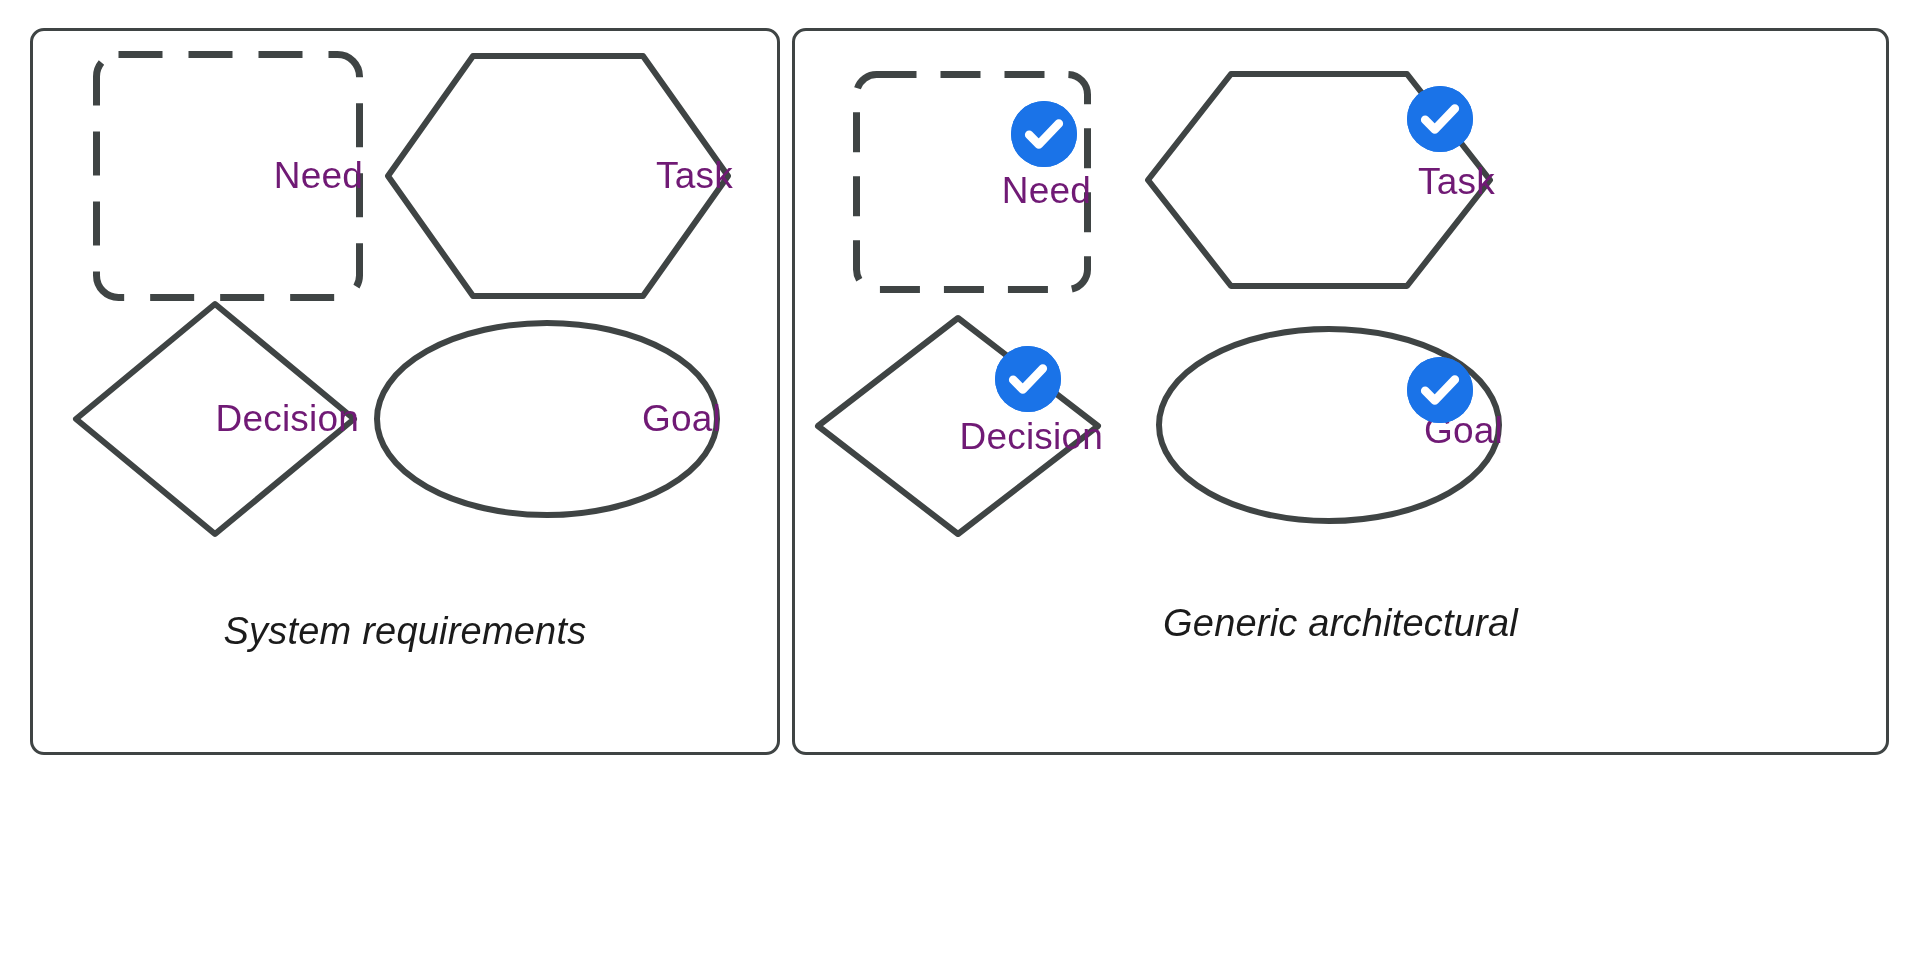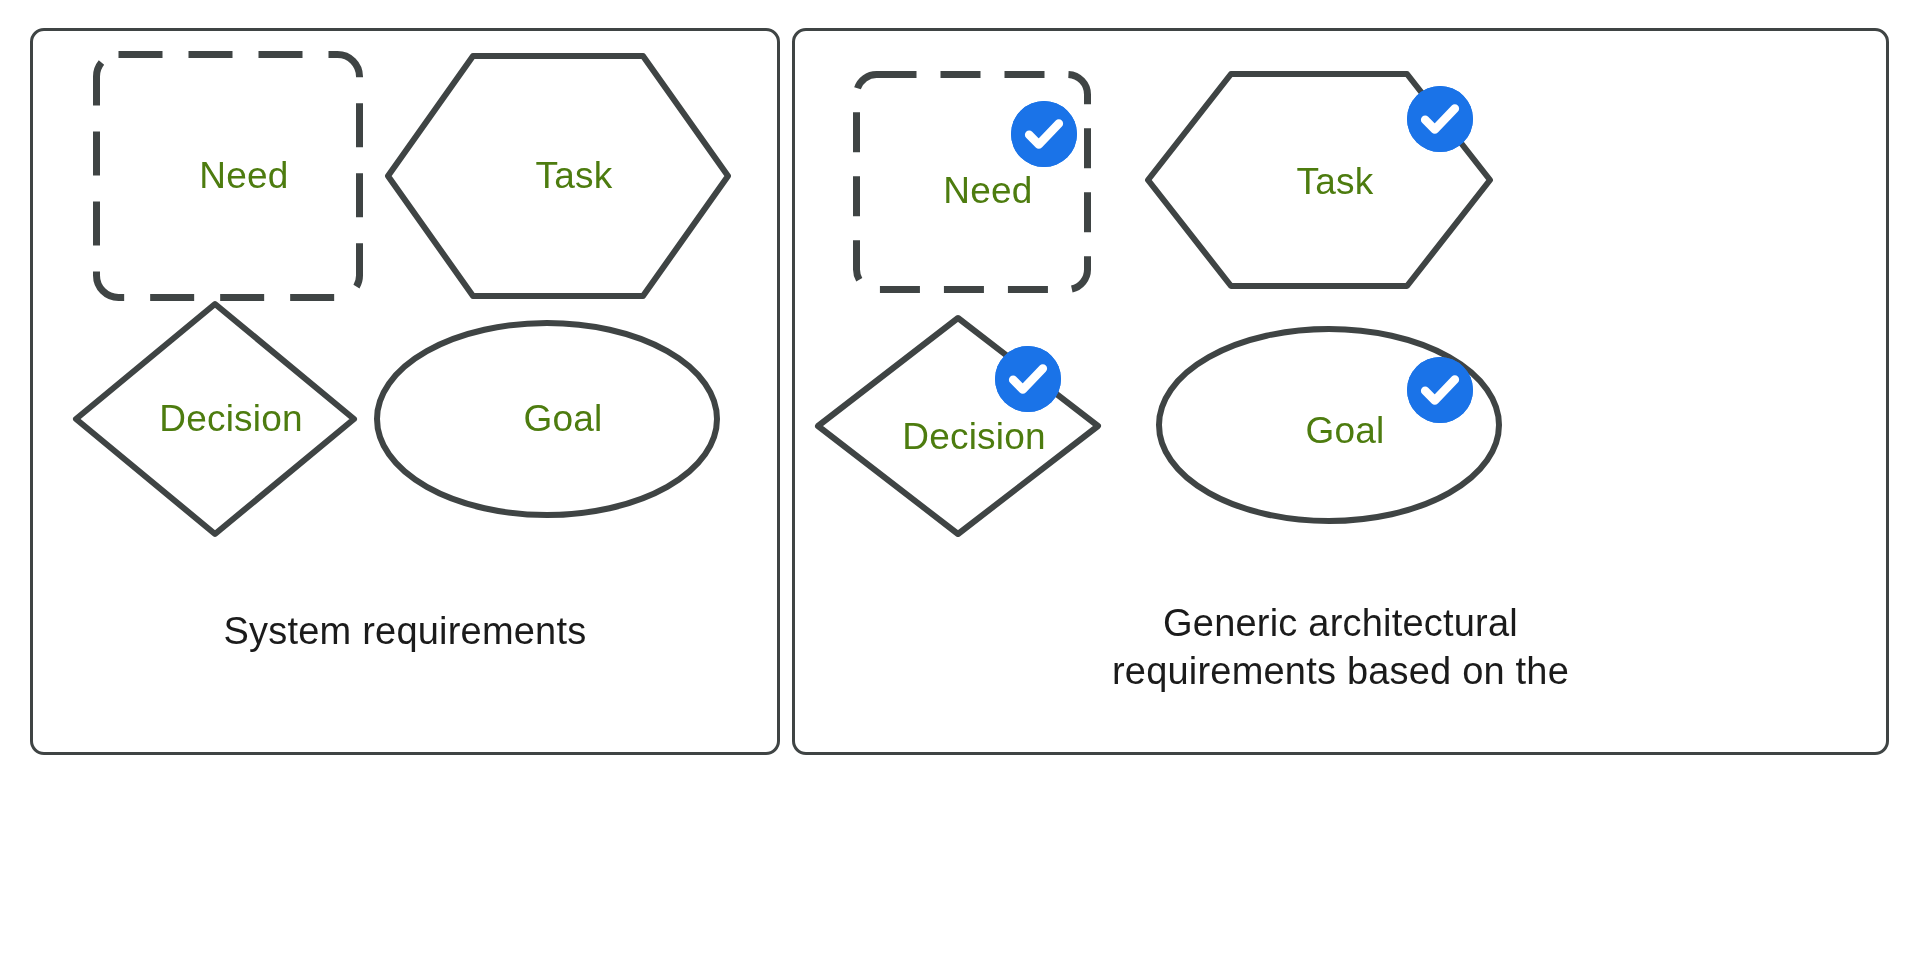--- a/index.html
+++ b/index.html
@@ -50,26 +50,26 @@
   .shape-svg {
     position: absolute;
     left: 0;
     top: 0;
     width: 100%;
     height: 100%;
     overflow: visible;
   }
   .shape-label {
     position: absolute;
-    left: 16px;
+    left: 0;
     width: 100%;
     top: 50%;
     transform: translateY(-50%);
-    text-align: center;
-    color: #4d7c0f;
+    text-align: right;
+    color: #701a75;
     font-size: 37px;
     line-height: 1.05;
     letter-spacing: 0.2px;
     white-space: nowrap;
     pointer-events: none;
   }
 
   
   .check-badge {
     position: absolute;
@@ -84,20 +84,21 @@
   
   .caption {
     position: absolute;
     left: 0;
     width: 100%;
     text-align: center;
     color: #1b1b1b;
     font-size: 38px;
     line-height: 48px;
     letter-spacing: 0.2px;
+    font-style: italic;
   }
   #caption-left  { top: 576px; }
   #caption-right { top: 568px; text-align: center; }
   #caption-right .cap-line { display: block; }
 </style>
 </head>
 <body>
 
 <div id="canvas">
 
@@ -207,17 +208,16 @@
               <path d="M6.6 12.3 L10.1 15.8 L17.4 8.2" fill="none" stroke="#ffffff" stroke-width="3.1" stroke-linecap="round" stroke-linejoin="round"></path>
             </svg>
           </span>
         </div>
       </div>
 
     </div>
 
     <div class="caption" id="caption-right">
       <span class="cap-line">Generic architectural</span>
-      <span class="cap-line">requirements based on the</span>
     </div>
   </div>
 
 </div>
 
 </body></html>

